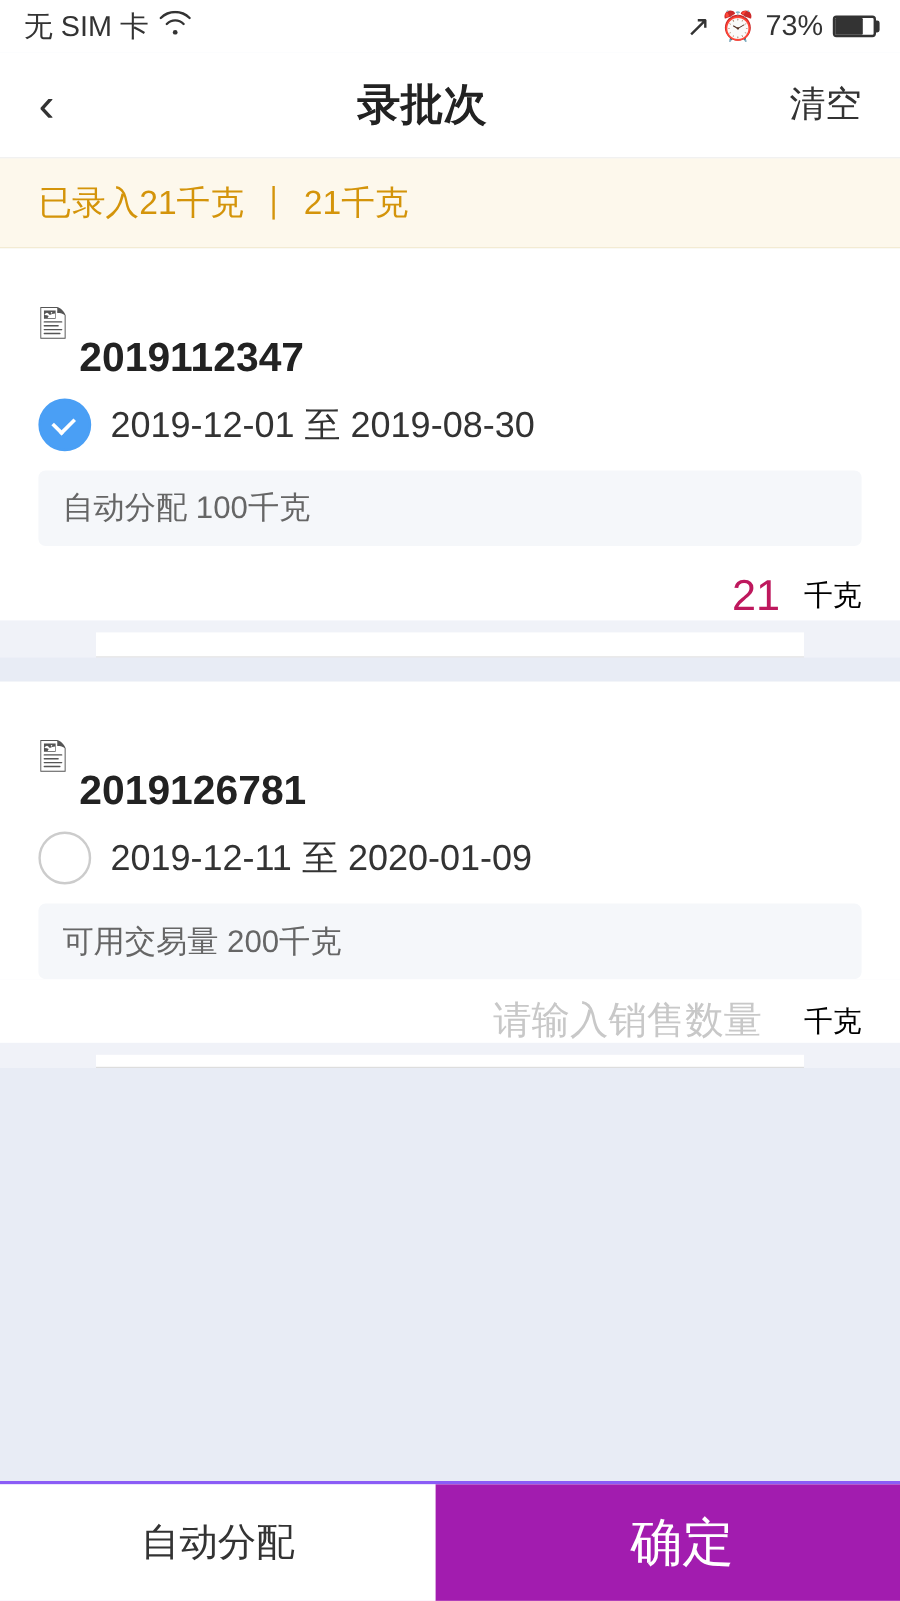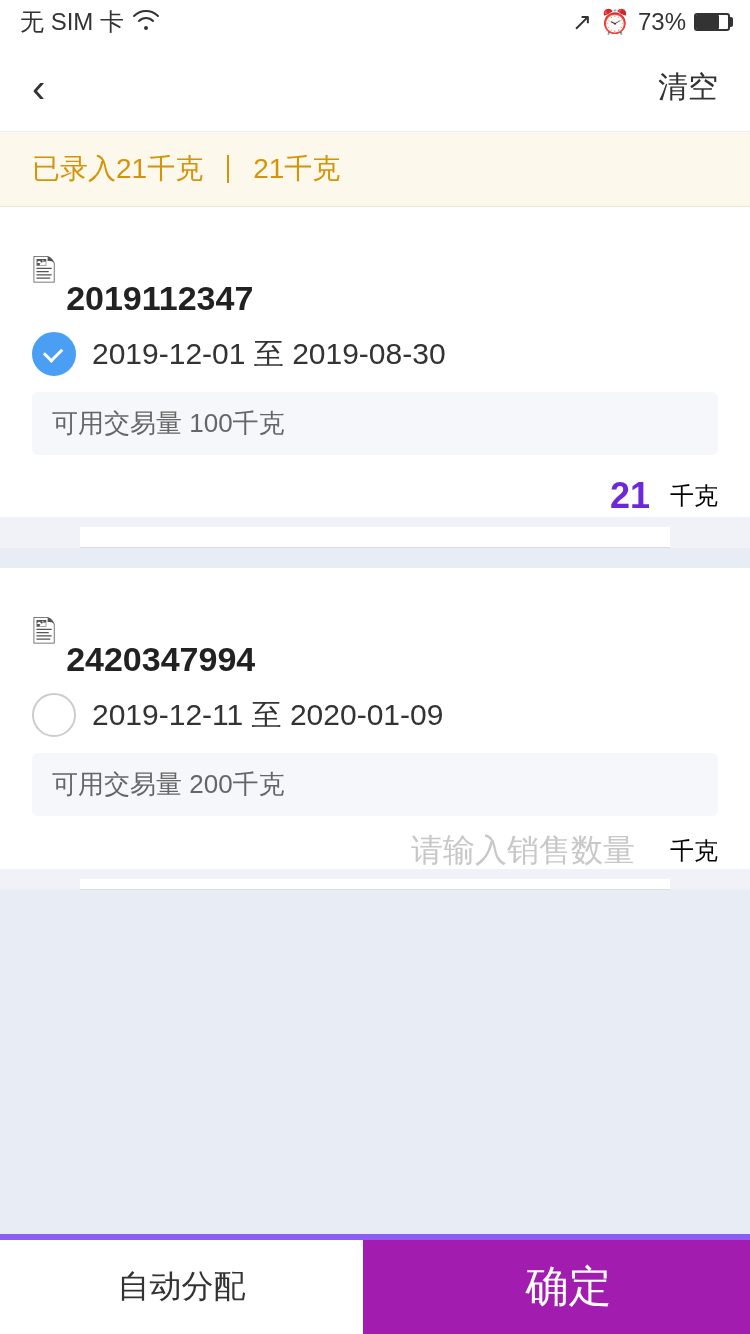--- a/index.html
+++ b/index.html
@@ -162,22 +162,22 @@
     .quantity-row {
       display: flex;
       align-items: center;
       justify-content: flex-end;
       padding: 20px 32px 0 32px;
       background: #fff;
       gap: 20px;
     }
     .quantity-value {
       font-size: 36px;
-      font-weight: 700;
-      color: #6d28d9;
+      font-weight: 400;
+      color: #be185d;
     }
     .quantity-unit {
       font-size: 24px;
       color: #000000;
     }
     .quantity-divider {
       border: none;
       border-bottom: 1px solid #ddd;
       margin: 10px 80px 0 80px;
       background: #fff;
@@ -228,21 +228,21 @@
 
     
     .bottom-bar {
       position: fixed;
       bottom: 0;
       left: 0;
       width: 750px;
       height: 100px;
       display: flex;
       background: #fff;
-      border-top: 6px solid #8b5cf6;
+      border-top: 3px solid #8b5cf6;
     }
     .btn-auto {
       flex: 1;
       background: #fff;
       border: none;
       font-size: 32px;
       color: #333;
       cursor: pointer;
       display: flex;
       align-items: center;
@@ -289,55 +289,56 @@
     <span>73%</span>
     <span style="display:inline-block;width:36px;height:18px;border:2px solid #333;border-radius:3px;position:relative;">
       <span style="display:block;height:14px;width:73%;background:#333;border-radius:1px;position:absolute;top:0;left:0;"></span>
       <span style="display:block;width:3px;height:10px;background:#333;position:absolute;right:-5px;top:2px;border-radius:0 2px 2px 0;"></span>
     </span>
   </div>
 </div>
 
 <div class="nav-bar">
   <span class="nav-back">‹</span>
+  <span class="nav-title">录批次</span>
   <span class="nav-action">清空</span>
 </div>
 
 <div class="info-banner">
   <span class="info-banner-text">已录入21千克</span>
   <div class="info-banner-divider"></div>
   <span class="info-banner-text">21千克</span>
 </div>
 
 <div class="content-area">
 
   <div class="card">
     <div class="batch-header">
       <span class="batch-icon">🖺</span>
       <span class="batch-number">2019112347</span>
     </div>
     <div class="batch-date-row">
       <div class="radio-circle checked"></div>
       <span class="batch-date">2019-12-01 至 2019-08-30</span>
     </div>
-    <div class="available-row">可用交易量 100千克</div>
+    <div class="available-row">自动分配 100千克</div>
   </div>
 
   <div class="quantity-row">
     <span class="quantity-value">21</span>
     <span class="quantity-unit">千克</span>
   </div>
   <div class="quantity-divider"></div>
 
   <div class="card-separator"></div>
 
   <div class="card">
     <div class="batch-header">
       <span class="batch-icon">🖺</span>
-      <span class="batch-number">2420347994</span>
+      <span class="batch-number">2019126781</span>
     </div>
     <div class="batch-date-row">
       <div class="radio-circle"></div>
       <span class="batch-date">2019-12-11 至 2020-01-09</span>
     </div>
     <div class="available-row">可用交易量 200千克</div>
   </div>
 
   <div class="input-row">
     <input class="quantity-input" type="number" placeholder="请输入销售数量" style="">

